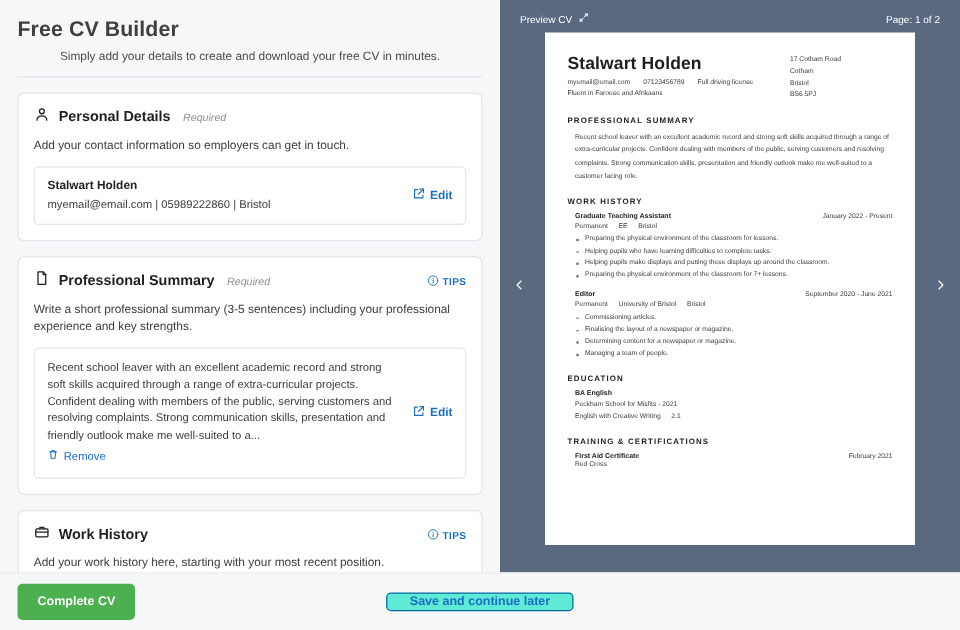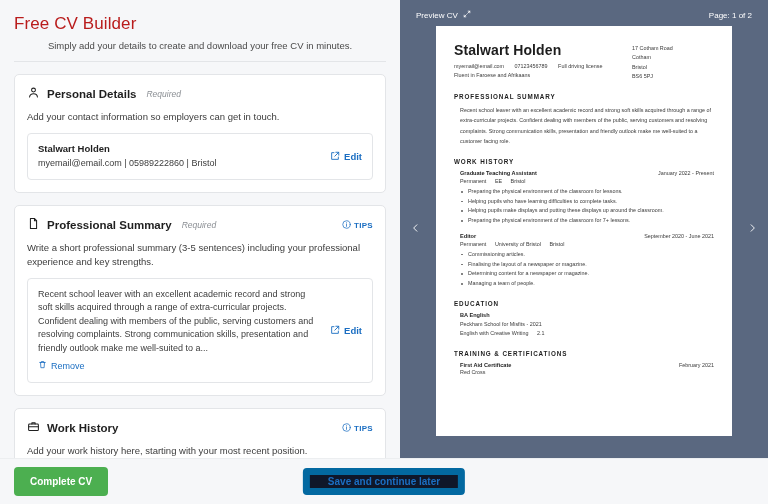--- a/index.html
+++ b/index.html
@@ -25,22 +25,22 @@
   
   .left {
     width: 400px;
     background: #f6f7f9;
     padding: 10px 14px 0 14px;
     overflow: hidden;
     position: relative;
   }
   .page-title {
     font-size: 17px;
-    color: #b91c1c;
-    font-weight: 400;
+    color: #404040;
+    font-weight: 700;
     margin: 4px 0 6px 0;
     letter-spacing: .1px;
   }
   .page-sub {
     font-size: 9.5px;
     color: #4a4a4a;
     margin: 0 0 10px 0;
     text-align: center;
   }
   .hr {
@@ -273,25 +273,25 @@
     font-weight: bold;
     border: none;
     border-radius: 4px;
     padding: 9px 16px;
     cursor: pointer;
   }
   .btn-save {
     position: absolute;
     left: 50%;
     transform: translateX(-50%);
-    background: #0f172a;
+    background: #5eead4;
     color: #1b6ec2;
     font-size: 10px;
     font-weight: bold;
-    border: 7px solid #0369a1;
+    border: 1px solid #0369a1;
     border-radius: 4px;
     padding: 1px 18px;
     cursor: pointer;
   }
 </style>
 </head>
 <body>
 
 <div class="app">
   <div class="body-row">

